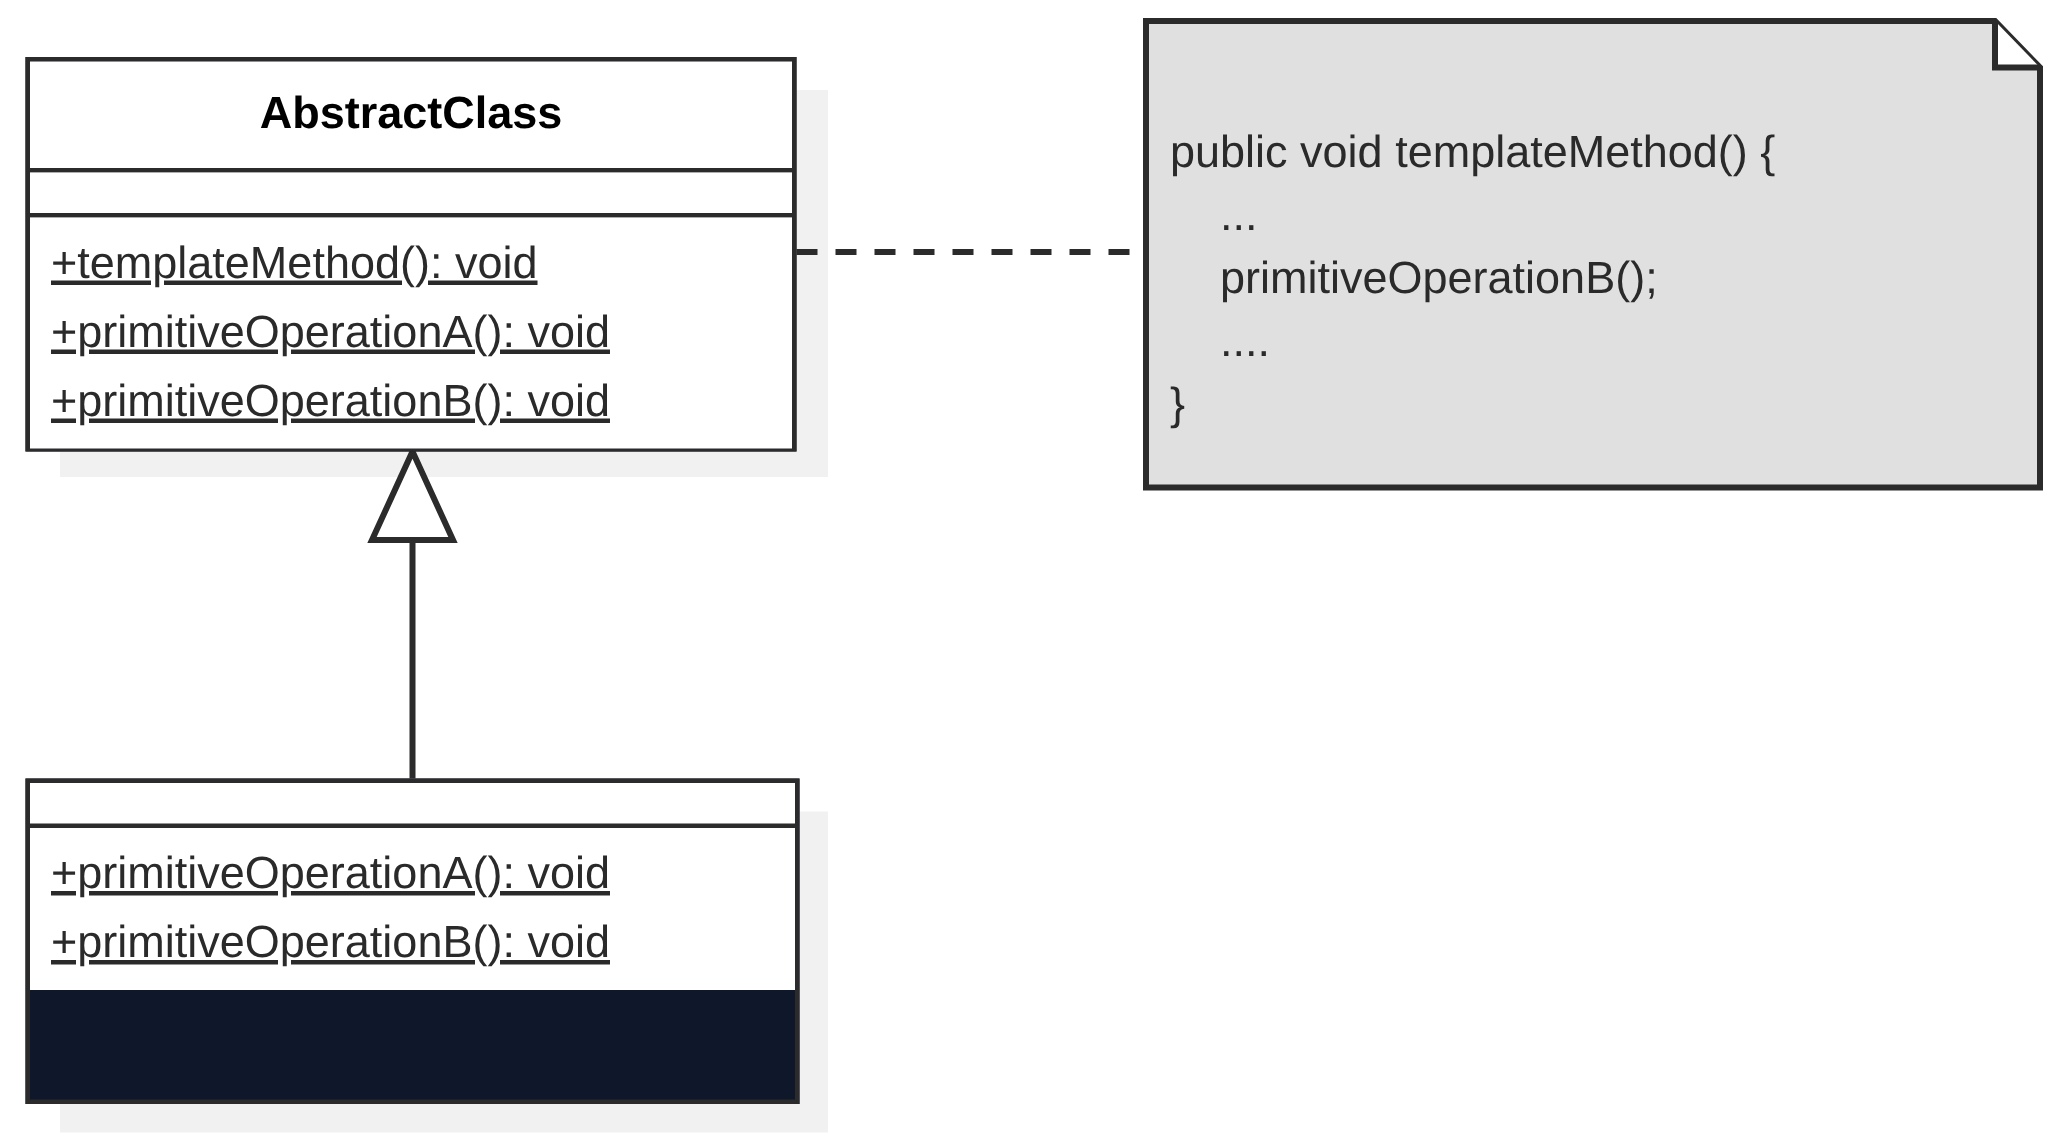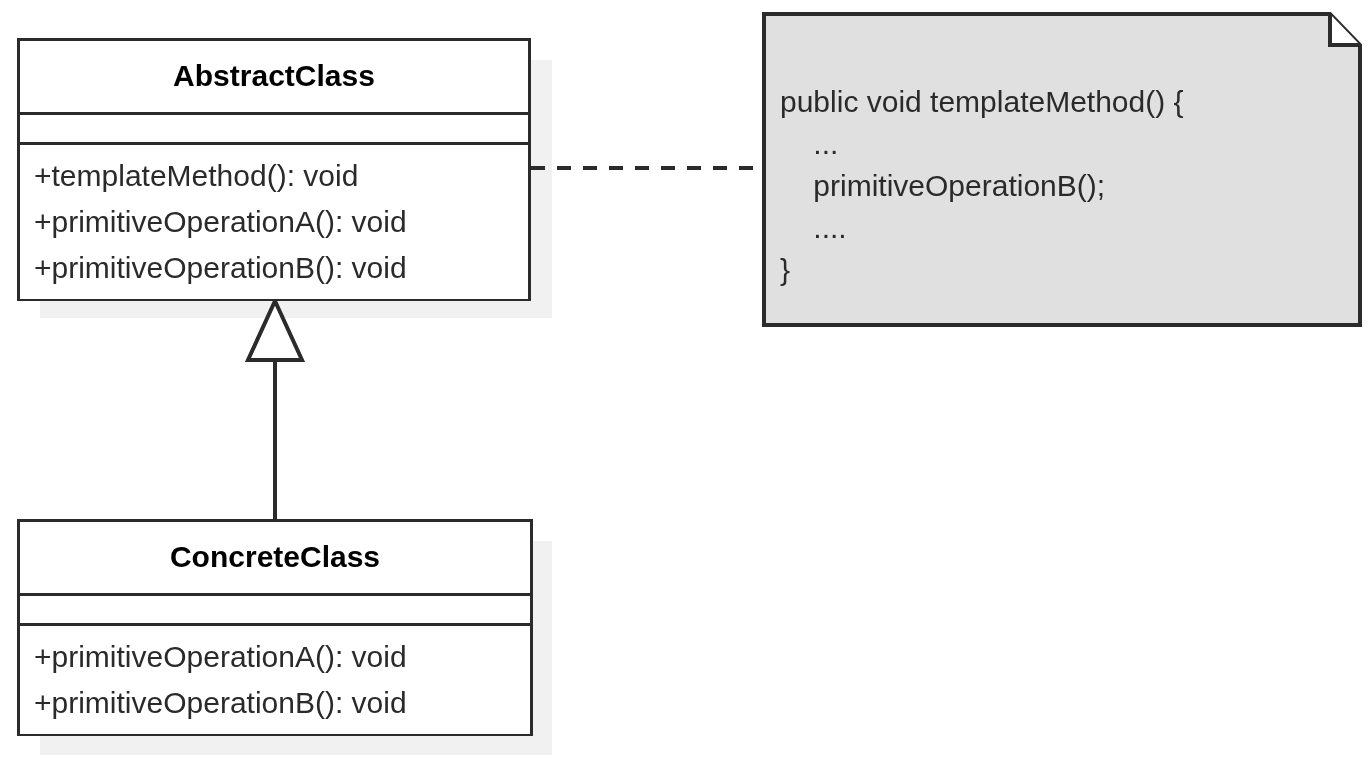--- a/index.html
+++ b/index.html
@@ -54,20 +54,21 @@
   .class-methods {
     box-sizing: border-box;
     padding: 8px 0 8px 14px;
     background: #ffffff;
   }
   .method-line {
     font-size: 30px;
     line-height: 46px;
     color: #2a2a2a;
     white-space: pre;
+    text-decoration: underline;
   }
 
   
   .uml-note {
     position: absolute;
     z-index: 3;
   }
   .uml-note svg {
     display: block;
     position: absolute;
@@ -122,21 +123,20 @@
     <div class="class-methods">
       <div class="method-line">+templateMethod(): void</div>
       <div class="method-line">+primitiveOperationA(): void</div>
       <div class="method-line">+primitiveOperationB(): void</div>
     </div>
   </div>
 
   <div class="uml-shadow" style="left:40px; top:541px; width:512px; height:214px;"></div>
 
   <div class="uml-class" style="left:17px; top:519px; width:516px; height:217px;">
-    <div class="class-name">ConcreteClass</div>
     <div class="class-attrs"></div>
     <div class="class-methods">
       <div class="method-line">+primitiveOperationA(): void</div>
       <div class="method-line">+primitiveOperationB(): void</div>
     </div>
   </div>
 
   <div class="uml-note" style="left:762px; top:12px; width:600px; height:315px;">
     <svg width="600" height="315" viewBox="0 0 600 315">
       <path d="M 2 2 L 568 2 L 598 33 L 598 313 L 2 313 Z" fill="#e0e0e0" stroke="#2b2b2b" stroke-width="4" stroke-linejoin="miter"></path>

